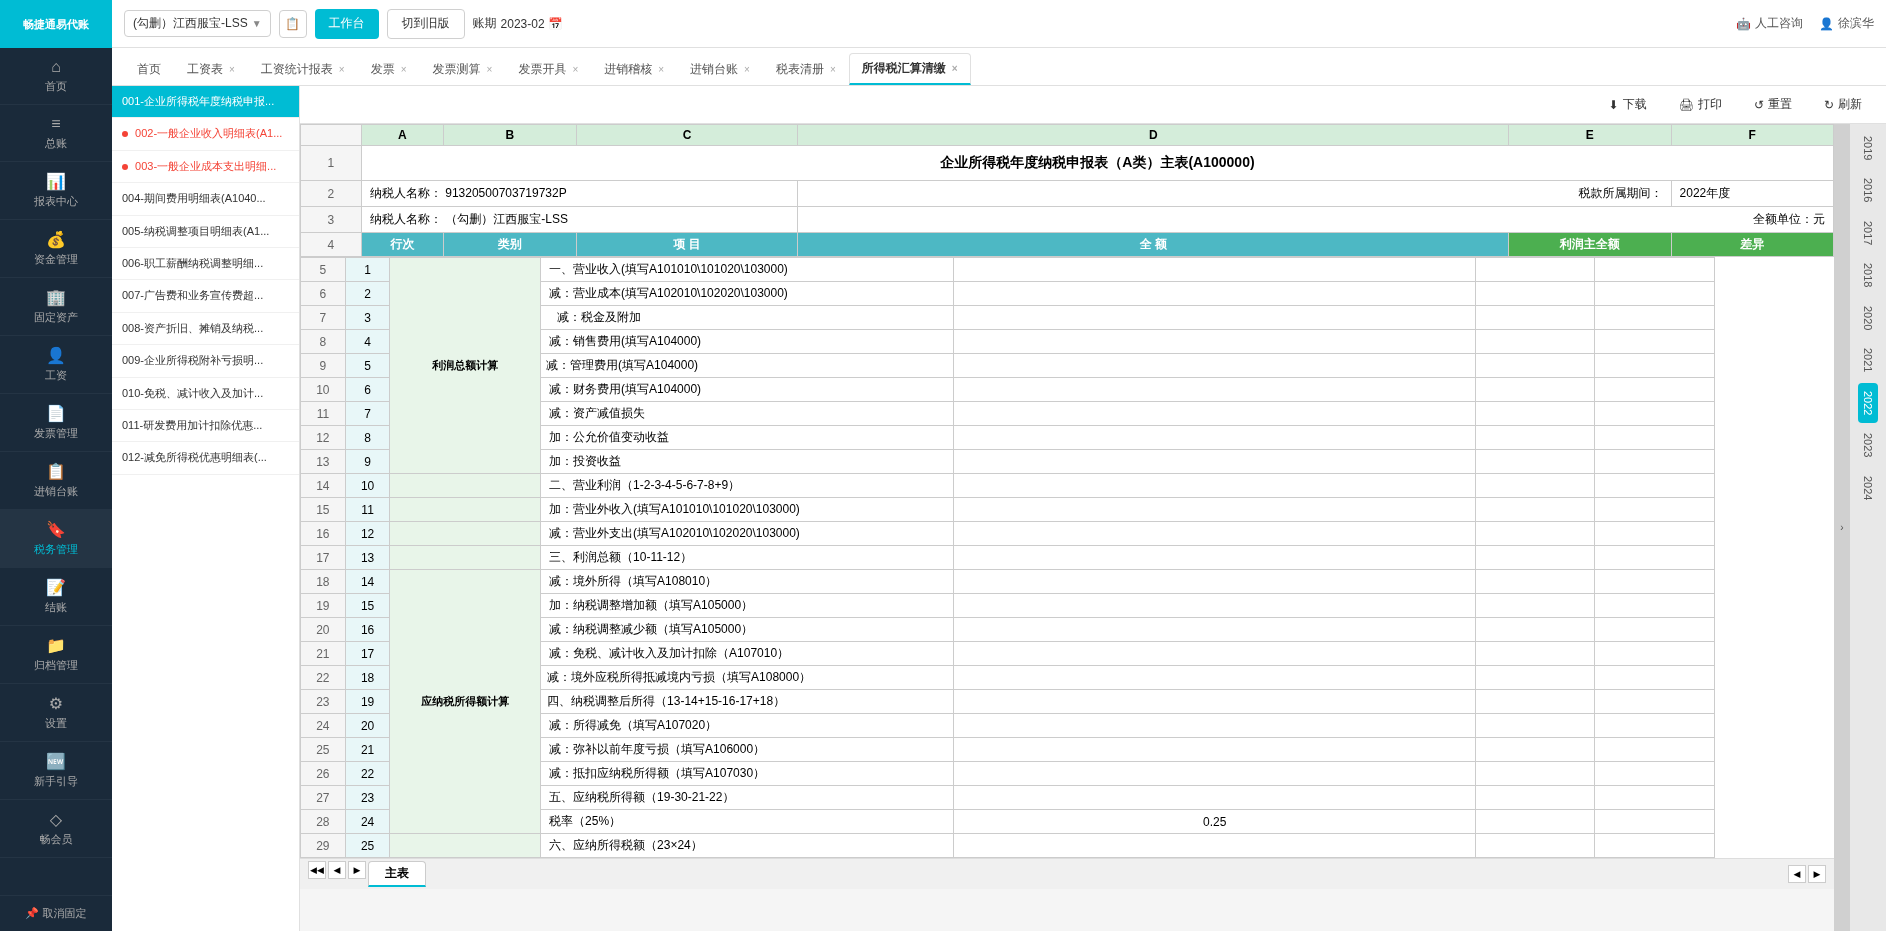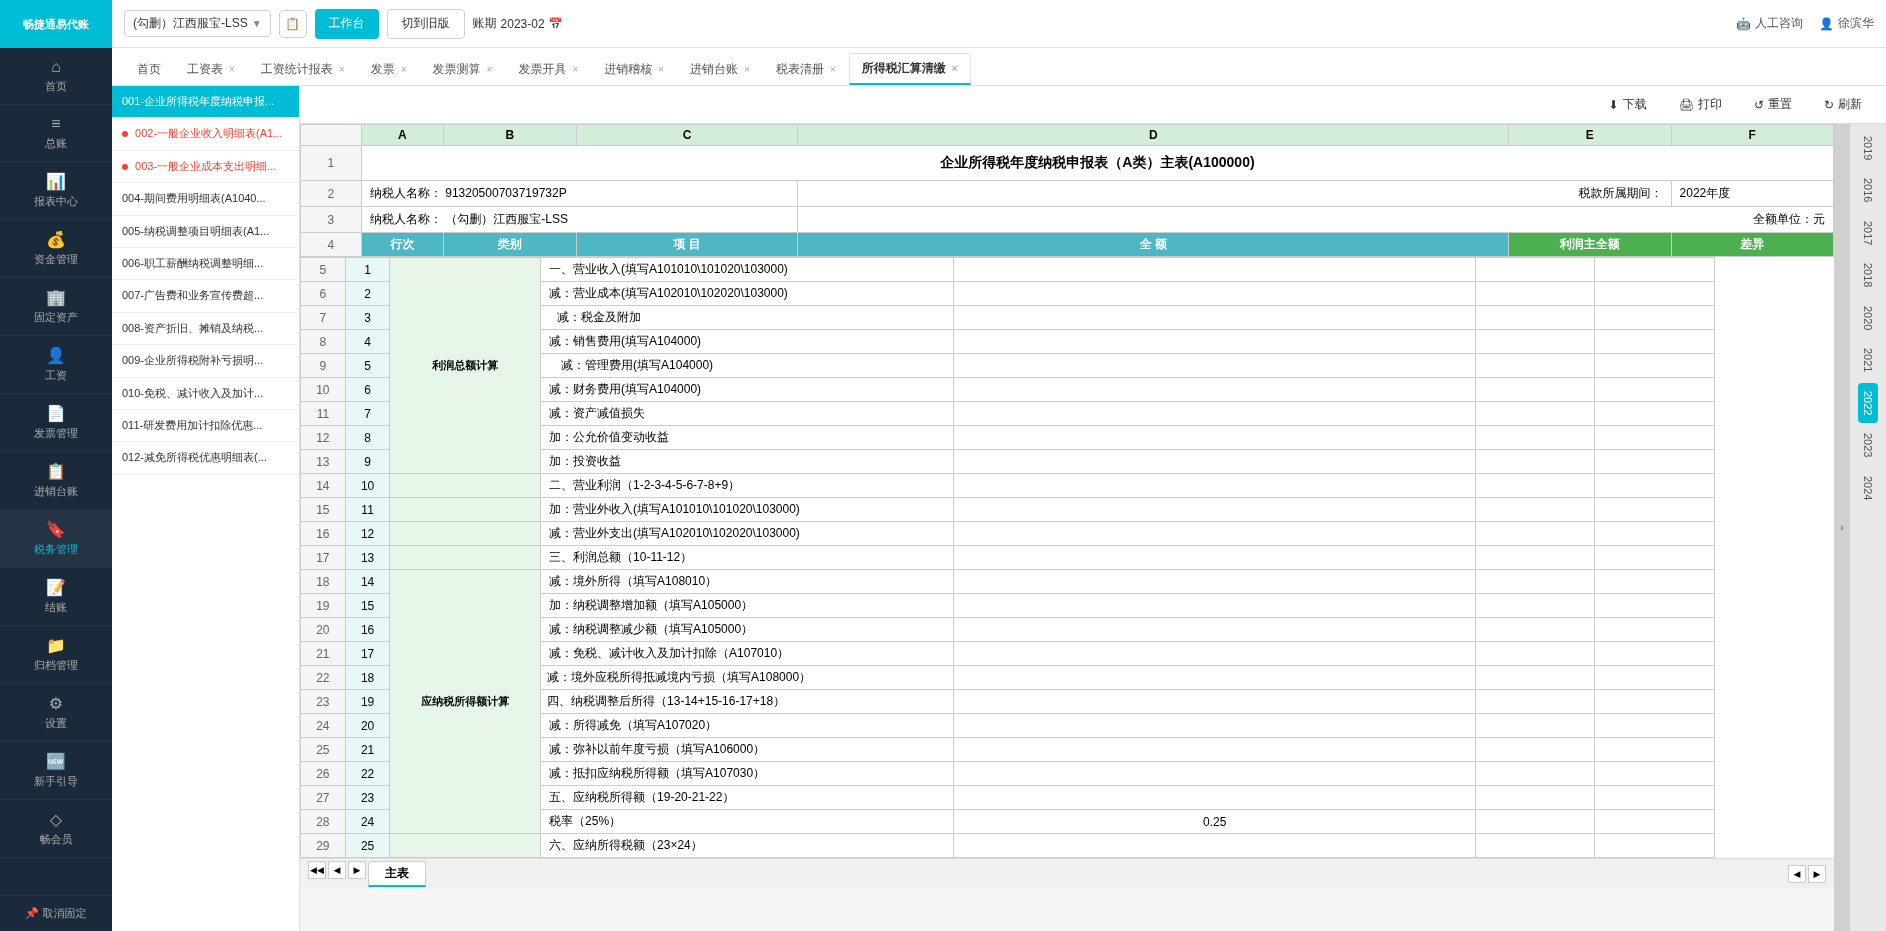--- a/index.html
+++ b/index.html
@@ -384,21 +384,21 @@
                     <td class="row-num">8</td>
                     <td style="background: rgb(232, 247, 248);">4</td>
                     <td style="text-align: left; padding-left: 8px; background: white;">减：销售费用(填写A104000)</td>
                     <td style="background: white;"></td>
                     <td style="background: white;"></td>
                     <td style="background: white;"></td>
                   </tr>
                   <tr>
                     <td class="row-num">9</td>
                     <td style="background: rgb(232, 247, 248);">5</td>
-                    <td style="text-align: left; padding-left: 20px; background: white;">减：管理费用(填写A104000)</td>
+                    <td style="text-align: left; padding-left: 5px; background: white;">减：管理费用(填写A104000)</td>
                     <td style="background: white;"></td>
                     <td style="background: white;"></td>
                     <td style="background: white;"></td>
                   </tr>
                   <tr>
                     <td class="row-num">10</td>
                     <td style="background: rgb(232, 247, 248);">6</td>
                     <td style="text-align: left; padding-left: 8px; background: white;">减：财务费用(填写A104000)</td>
                     <td style="background: white;"></td>
                     <td style="background: white;"></td>
@@ -533,21 +533,21 @@
                     <td class="row-num">26</td>
                     <td style="background: rgb(232, 247, 248);">22</td>
                     <td style="text-align: left; padding-left: 8px; background: white;">减：抵扣应纳税所得额（填写A107030）</td>
                     <td style="background: white;"></td>
                     <td style="background: white;"></td>
                     <td style="background: white;"></td>
                   </tr>
                   <tr>
                     <td class="row-num">27</td>
                     <td style="background: rgb(232, 247, 248);">23</td>
-                    <td style="text-align: left; padding-left: 8px; background: white;">五、应纳税所得额（19-20-21-22）</td>
+                    <td style="text-align: left; padding-left: 8px; background: white;">五、应纳税所得额（19-30-21-22）</td>
                     <td style="background: white;"></td>
                     <td style="background: white;"></td>
                     <td style="background: white;"></td>
                   </tr>
                   <tr>
                     <td class="row-num">28</td>
                     <td style="background: rgb(232, 247, 248);">24</td>
                     <td style="text-align: left; padding-left: 8px; background: white;">税率（25%）</td>
                     <td style="background: white;">0.25</td>
                     <td style="background: white;"></td>

